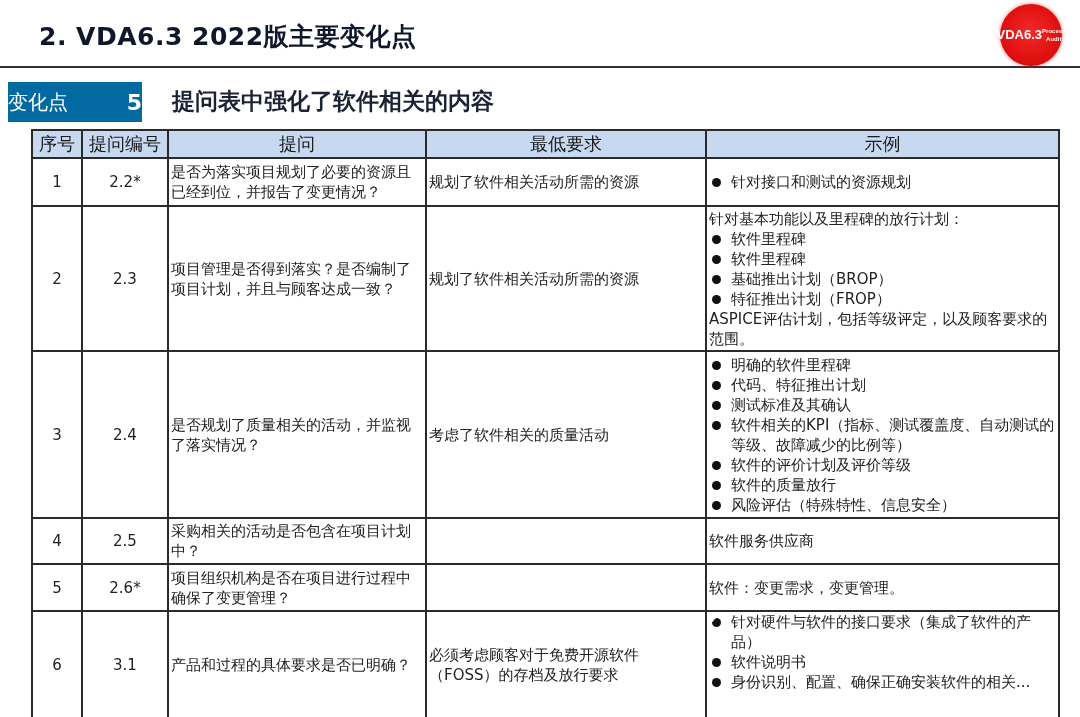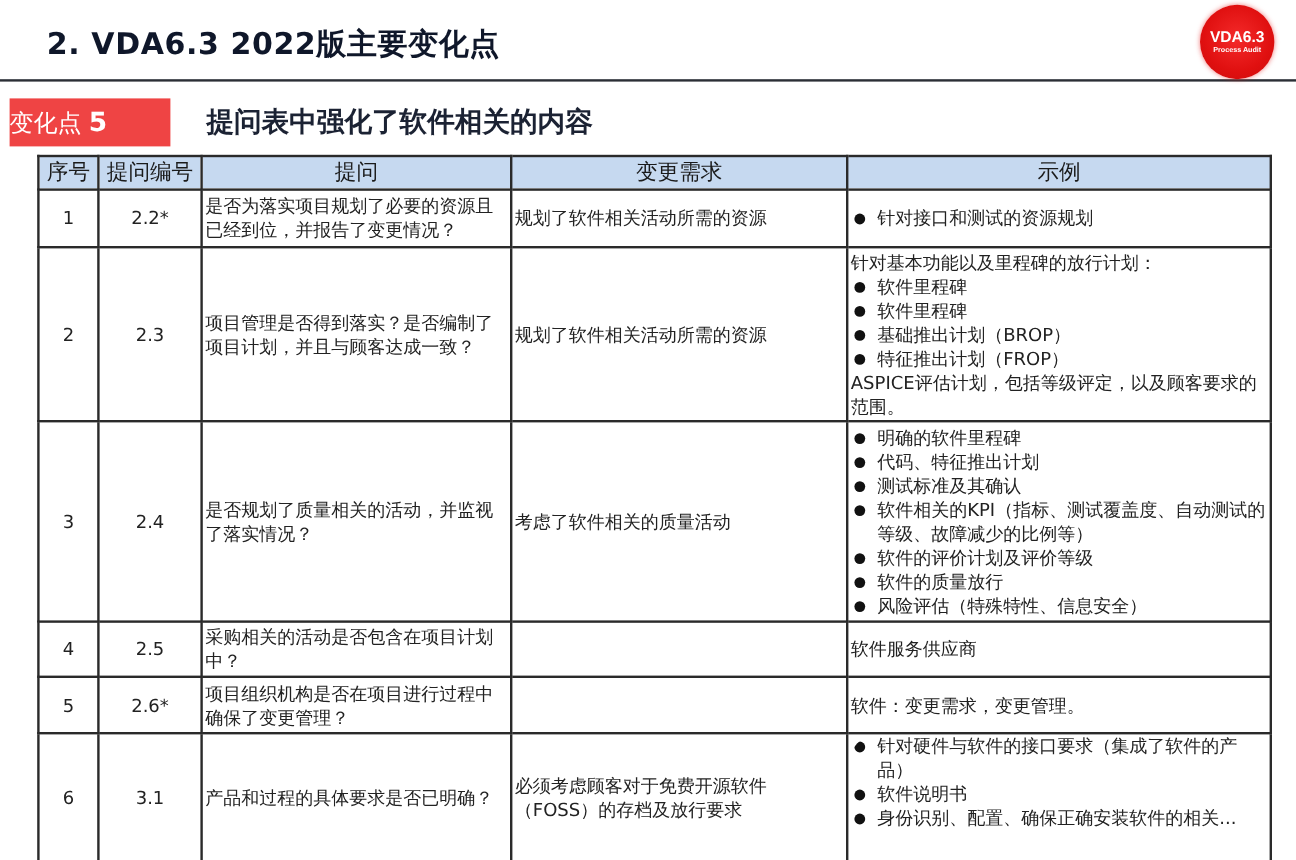--- a/index.html
+++ b/index.html
@@ -17,28 +17,28 @@
   .title-rule {
     position: absolute; left: 0; top: 66px; width: 1080px; height: 2px;
     background: #2b2f36;
   }
   .logo {
     position: absolute; left: 1000px; top: 4px; width: 62px; height: 62px;
     border-radius: 50%;
     background: radial-gradient(circle at 50% 45%, #f42a2a 0%, #e01010 60%, #c90b0b 100%);
     box-shadow: 0 0 4px rgba(230,30,30,0.6);
     color: #fff; text-align: center;
-    display: flex; flex-direction: column; align-items: center; justify-content: center;
+    display: flex; flex-direction: row; align-items: center; justify-content: center;
   }
   .logo .l1 { font-size: 13px; font-weight: bold; line-height: 14px; font-family: "Liberation Sans", sans-serif; }
   .logo .l2 { font-size: 6px; font-weight: bold; line-height: 8px; font-family: "Liberation Sans", sans-serif; }
   .badge {
     position: absolute; left: 8px; top: 82px; width: 134px; height: 40px;
-    background: #ef4444; color: #fff;
-    display: flex; align-items: center; justify-content: flex-start;
+    background: #0369a1; color: #fff;
+    display: flex; align-items: center; justify-content: space-between;
     font-size: 20px; white-space: nowrap;
   }
   .badge .num { font-weight: bold; margin-left: 6px; font-size: 22px; }
   .subtitle {
     position: absolute; left: 172px; top: 86px;
     font-size: 23px; font-weight: bold; color: #1b2233; white-space: nowrap;
   }
   table.main {
     position: absolute; left: 31px; top: 129px;
     border-collapse: collapse; table-layout: fixed;
@@ -88,21 +88,21 @@
       <col style="width:86px">
       <col style="width:258px">
       <col style="width:280px">
       <col style="width:353px">
   </colgroup>
   <thead>
     <tr>
       <th>序号</th>
       <th>提问编号</th>
       <th>提问</th>
-      <th>变更需求</th>
+      <th>最低要求</th>
       <th>示例</th>
     </tr>
   </thead>
   <tbody id="tbody">
       <tr style="height: 48px;">
         <td class="c">1</td>
         <td class="c">2.2*</td>
         <td class="l">是否为落实项目规划了必要的资源且已经到位，并报告了变更情况？</td>
         <td class="l">规划了软件相关活动所需的资源</td>
         <td class="l">

